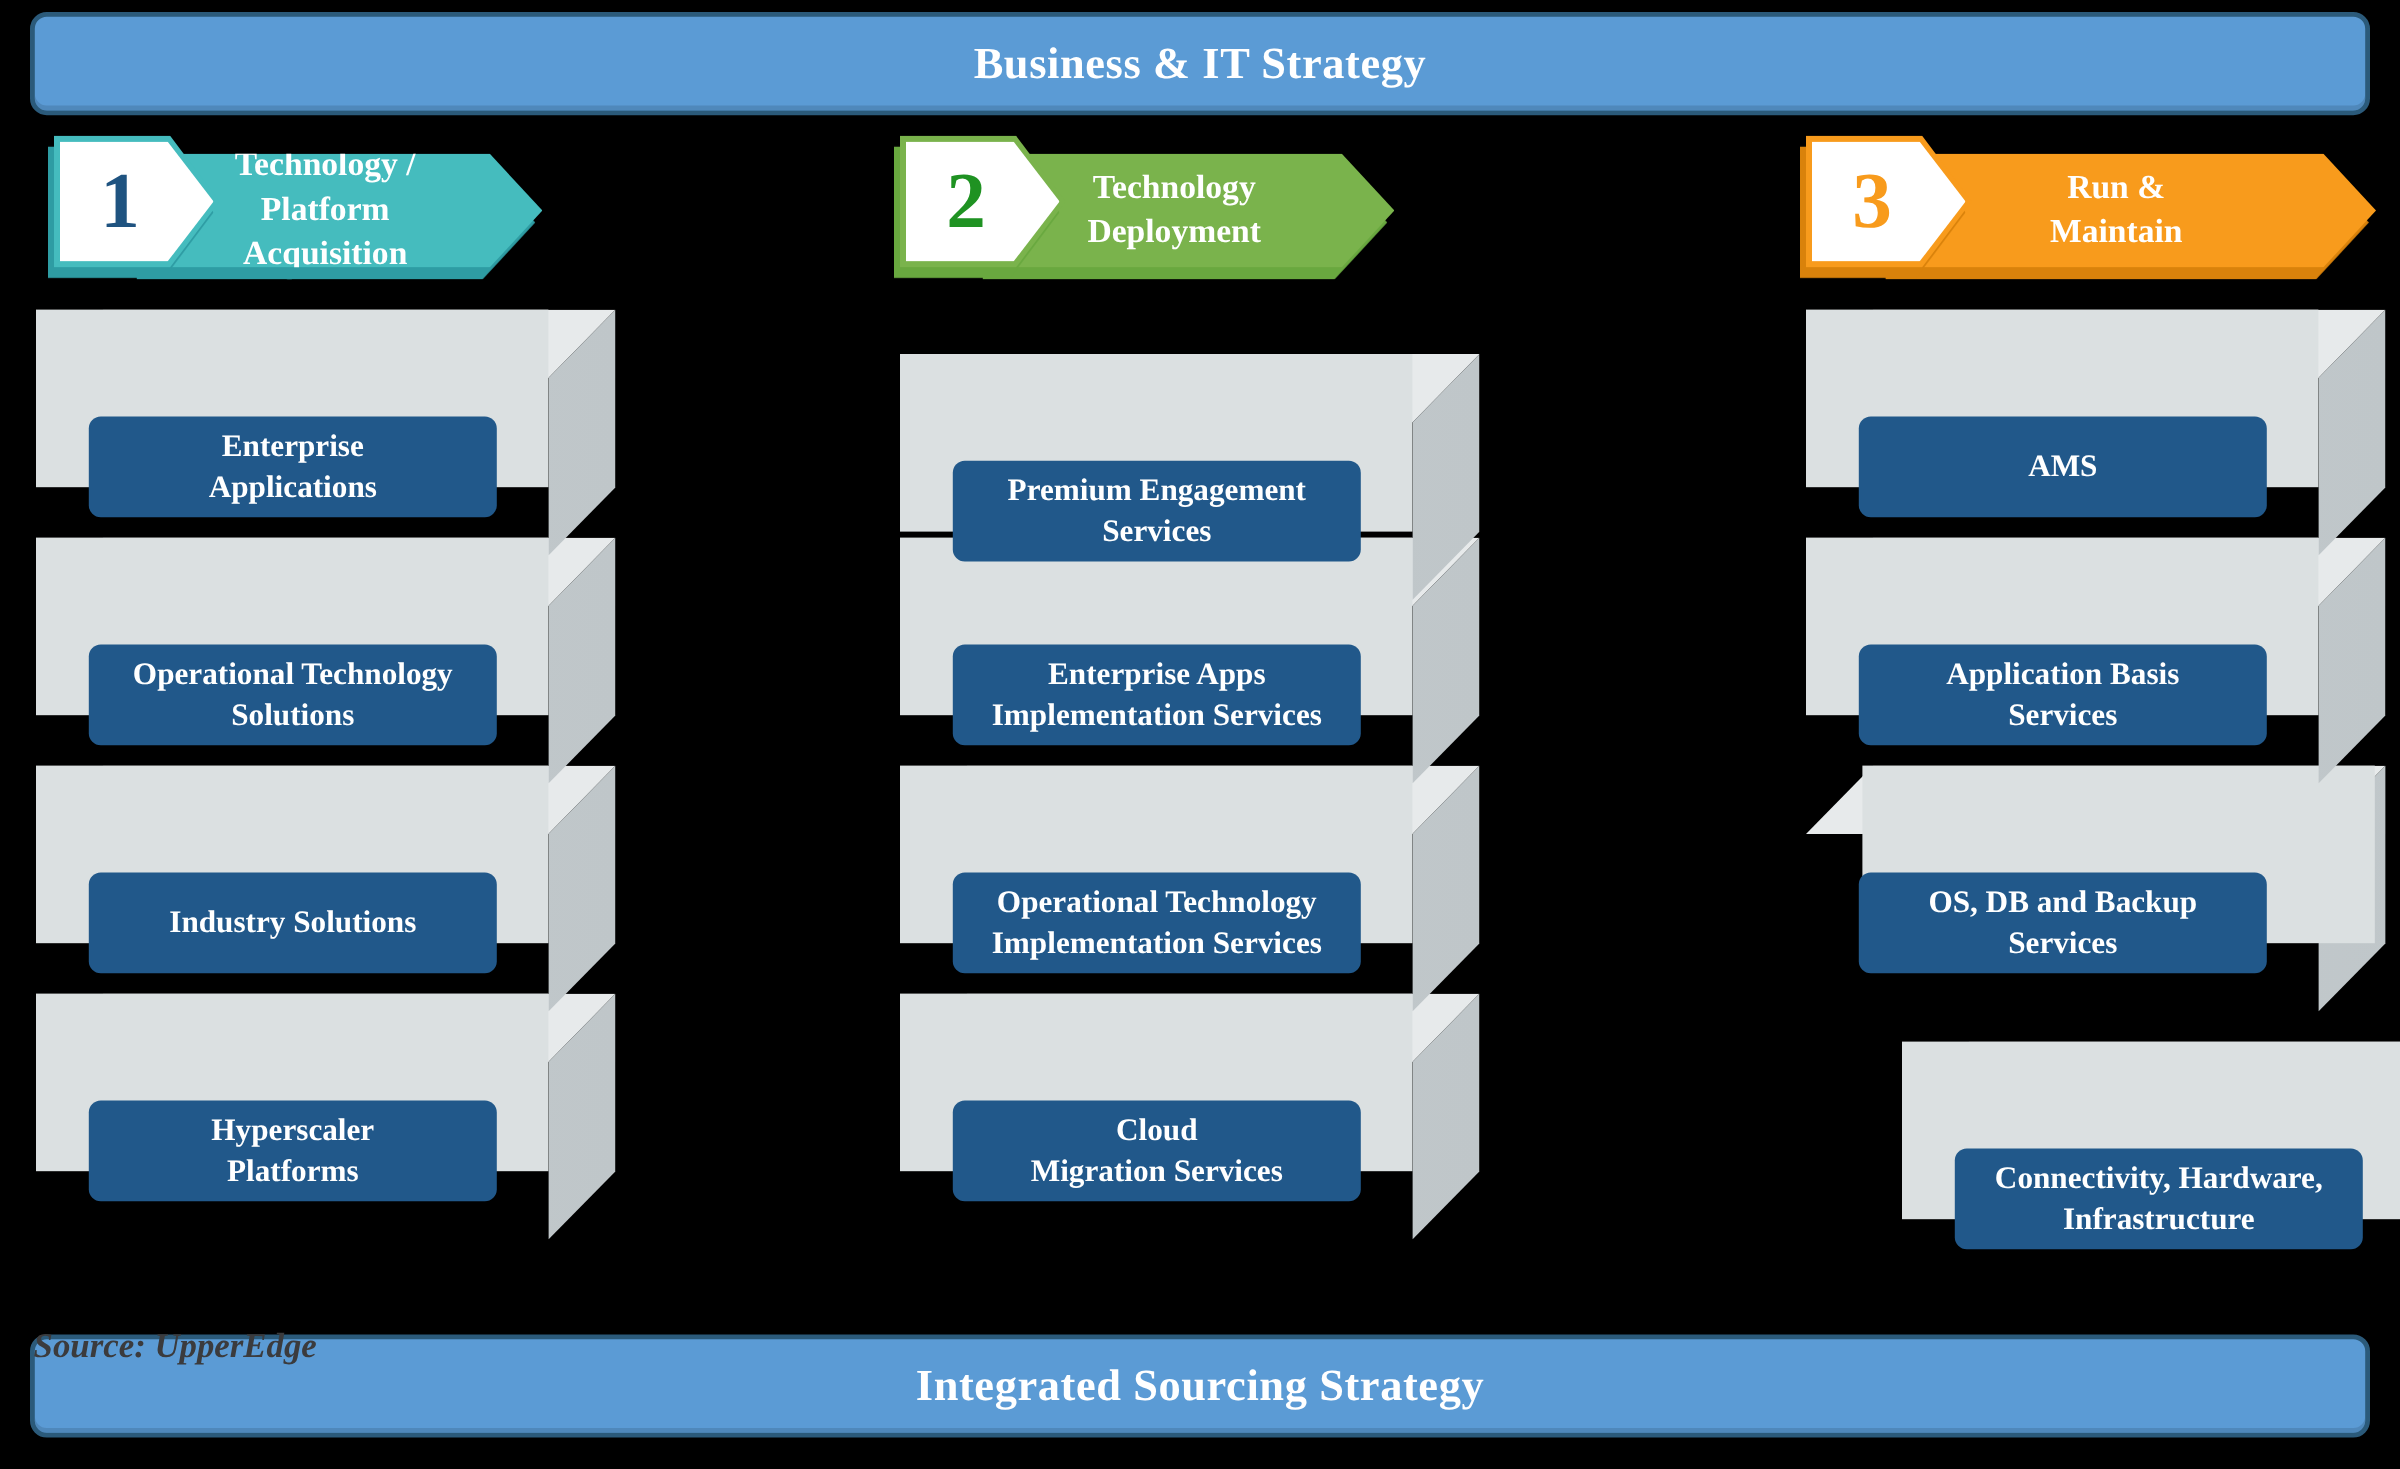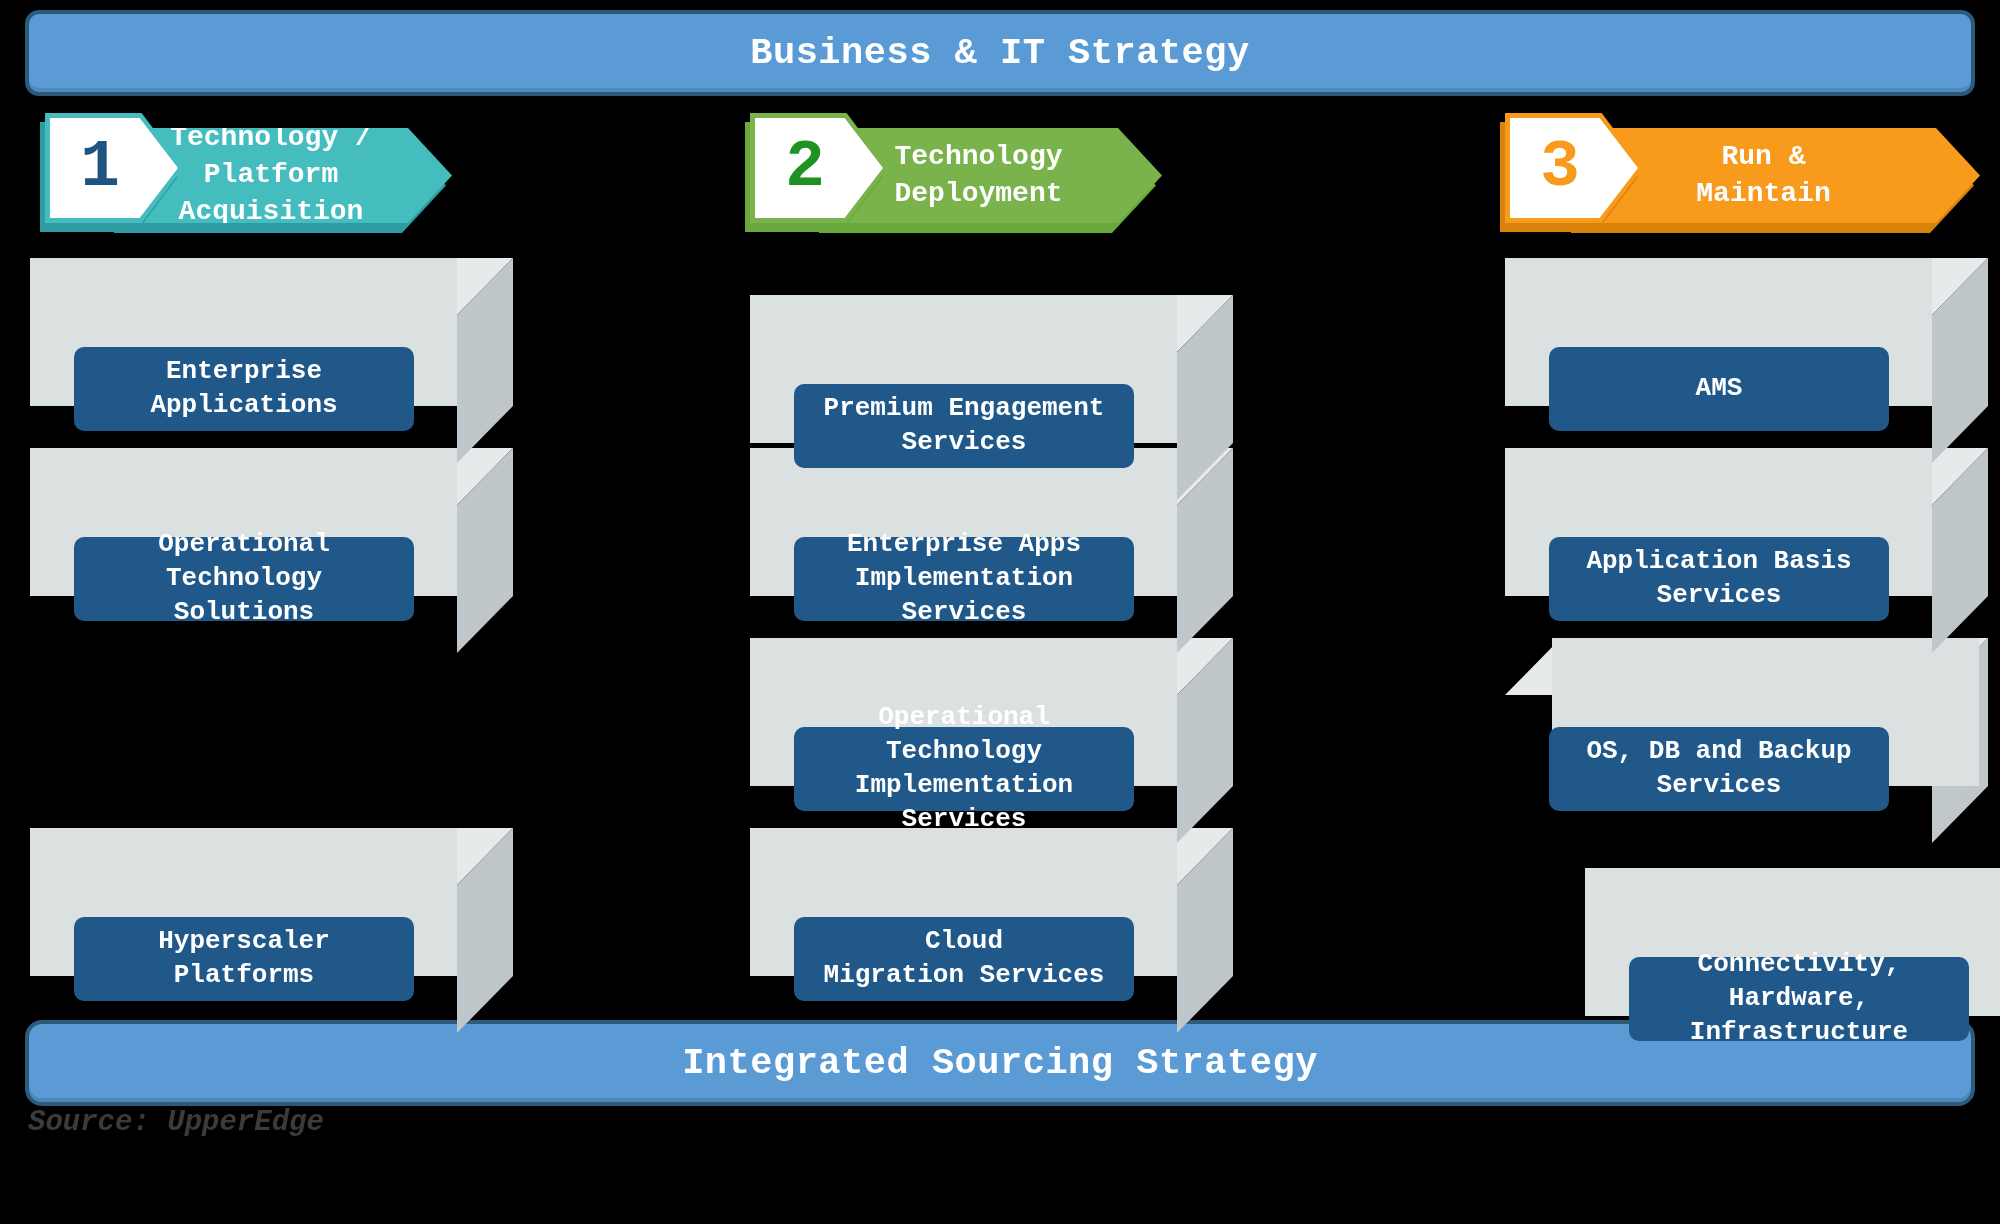--- a/index.html
+++ b/index.html
@@ -1,31 +1,31 @@
 <!DOCTYPE html>
 <html style="--background: #000000; --bar-blue: #5B9BD5; --bar-border: #2B5A7A; --teal: #45BCBE; --teal-dark: #2E9CA3; --green: #7AB34C; --green-dark: #69A83F; --green-number: #1F9222; --orange: #F89B1C; --orange-dark: #D9820B; --navy-number: #1F5380; --plate-navy: #21588A; --box-front: #DBE0E1; --box-top: #E7EAEB; --box-side: #C6CCCF; --source-text: #3B3B3D;"><head>
 <meta charset="utf-8">
 <style>
   html,body{margin:0;padding:0;background:#000;}
   .stage{
     position:relative;width:2000px;height:1224px;background:var(--background,#000);
-    font-family:Liberation Mono, monospace;overflow:hidden;
+    font-family:Liberation Serif, serif;overflow:hidden;
   }
   
   .bar{
     position:absolute;left:25px;width:1942px;height:78px;
     background:var(--bar-blue,#5B9BD5);
     border:4px solid var(--bar-border,#2B5A7A);
     border-radius:14px;
     display:flex;align-items:center;justify-content:center;
     color:#fff;font-size:37px;font-weight:bold;letter-spacing:.5px;
     box-shadow:inset 0 -4px 0 rgba(0,0,0,.12);
   }
   .bar.top{top:10px;}
-  .bar.bottom{top:1020px;border-radius:17px;}
+  .bar.bottom{top:1112px;}
   
   .hdr{position:absolute;top:113px;height:125px;z-index:60;}
   .c1{--acc:var(--teal);--accd:var(--teal-dark);--numc:var(--navy-number);}
   .c2{--acc:var(--green);--accd:var(--green-dark);--numc:var(--green-number);}
   .c3{--acc:var(--orange);--accd:var(--orange-dark);--numc:var(--orange);}
   .banner-wrap{position:absolute;top:15px;height:95px;filter:drop-shadow(-6px 10px 0 var(--accd));z-index:1;}
   .banner{
     width:100%;height:100%;background:var(--acc);
     clip-path:polygon(0 0,calc(100% - 44px) 0,100% 50%,calc(100% - 44px) 100%,0 100%);
     display:flex;align-items:center;justify-content:center;
@@ -139,20 +139,26 @@
     <div class="plate">Enterprise
 Applications</div>
   </div>
   <div class="box3d r1" style="left:30px;top:448px;">
     <div class="face topf"></div>
     <div class="face rightf"></div>
     <div class="face frontf"></div>
     <div class="plate">Operational Technology
 Solutions</div>
   </div>
+  <div class="box3d r2" style="left:30px;top:638px;">
+    <div class="face topf"></div>
+    <div class="face rightf"></div>
+    <div class="face frontf"></div>
+    <div class="plate">Industry Solutions</div>
+  </div>
   <div class="box3d r3" style="left:30px;top:828px;">
     <div class="face topf"></div>
     <div class="face rightf"></div>
     <div class="face frontf"></div>
     <div class="plate">Hyperscaler
 Platforms</div>
   </div>
 
   <div class="box3d r0" style="left:750px;top:258px;margin-top:37px;">
     <div class="face topf"></div>

